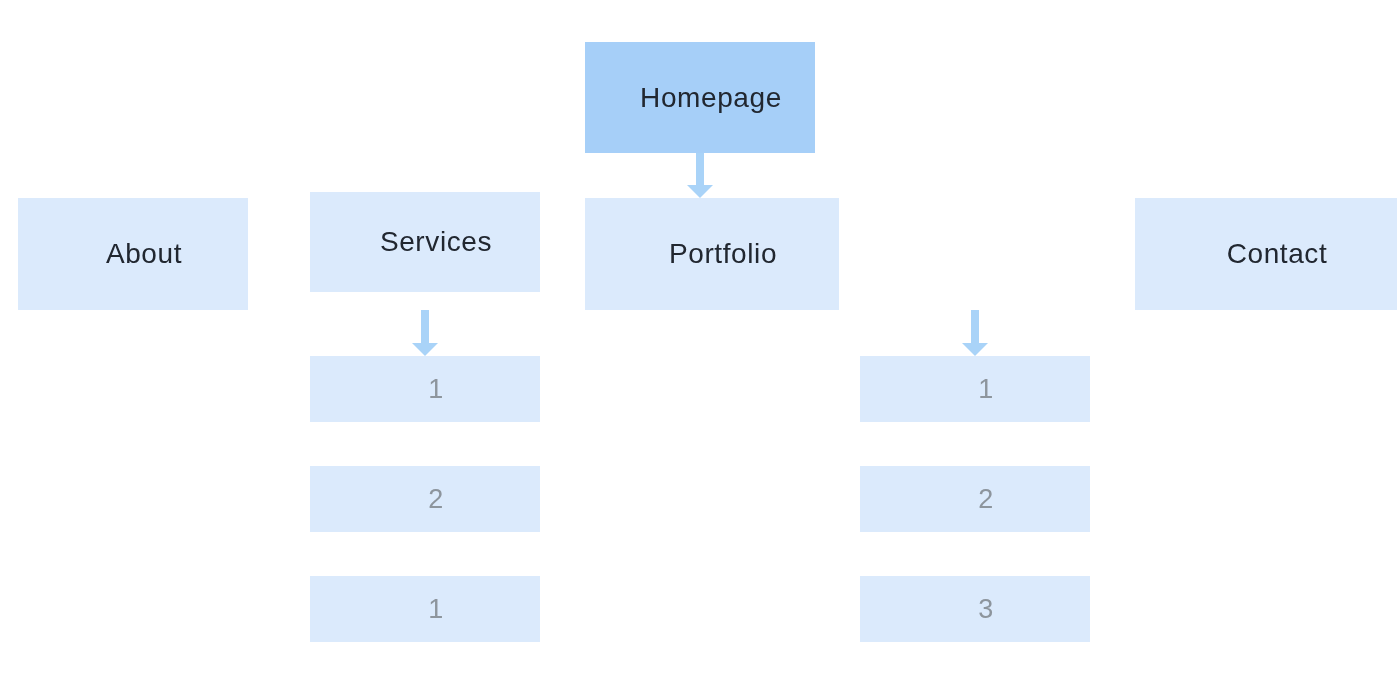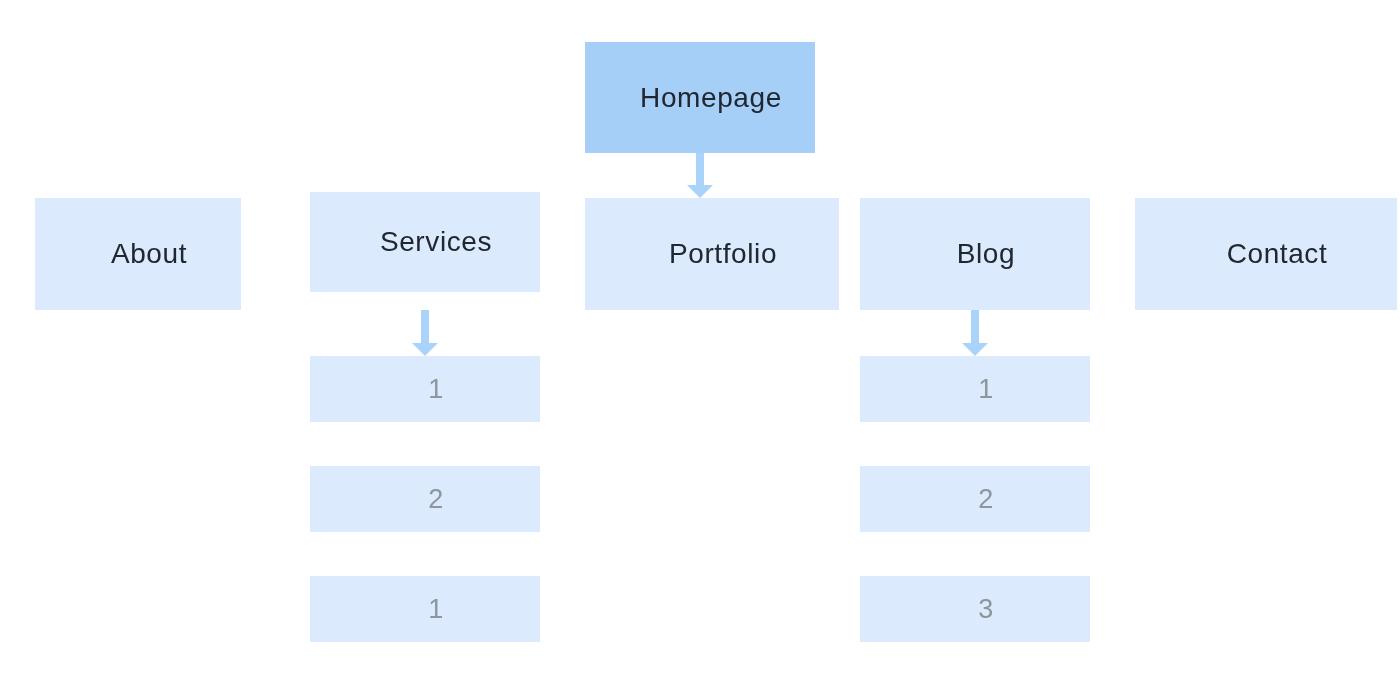--- a/index.html
+++ b/index.html
@@ -51,21 +51,21 @@
     width: 0;
     height: 0;
     border-left: 13px solid transparent;
     border-right: 13px solid transparent;
     border-top: 13px solid var(--arrow-color, #a9d3f8);
   }
 
   
   #node-homepage  { left: 585px;  top: 42px;  width: 230px; height: 111px; }
 
-  #node-about     { left: 35px;   top: 198px; width: 206px; height: 112px; }
+  #node-about     { left: 18px;   top: 198px; width: 230px; height: 112px; }
   #node-services  { left: 310px;  top: 192px; width: 230px; height: 100px; }
   #node-portfolio { left: 585px;  top: 198px; width: 254px; height: 112px; }
   #node-blog      { left: 860px;  top: 198px; width: 230px; height: 112px; }
   #node-contact   { left: 1135px; top: 198px; width: 262px; height: 112px; }
 
   #arrow-homepage { left: 687px; top: 153px; height: 45px; }
   #arrow-services { left: 412px; top: 310px; height: 46px; }
   #arrow-blog     { left: 962px; top: 310px; height: 46px; }
 
   #services-child-1 { left: 310px; top: 356px; width: 230px; height: 66px; }
@@ -87,21 +87,20 @@
     <div class="stem"></div>
     <div class="head"></div>
   </div>
 
   <div class="node" id="node-about">About</div>
 
   <div class="node" id="node-services">Services</div>
 
   <div class="node" id="node-portfolio">Portfolio</div>
 
-  <div class="node" id="node-blog">Blog</div>
 
   <div class="node" id="node-contact">Contact</div>
 
   <div class="arrow" id="arrow-services">
     <div class="stem"></div>
     <div class="head"></div>
   </div>
 
   <div class="arrow" id="arrow-blog">
     <div class="stem"></div>

